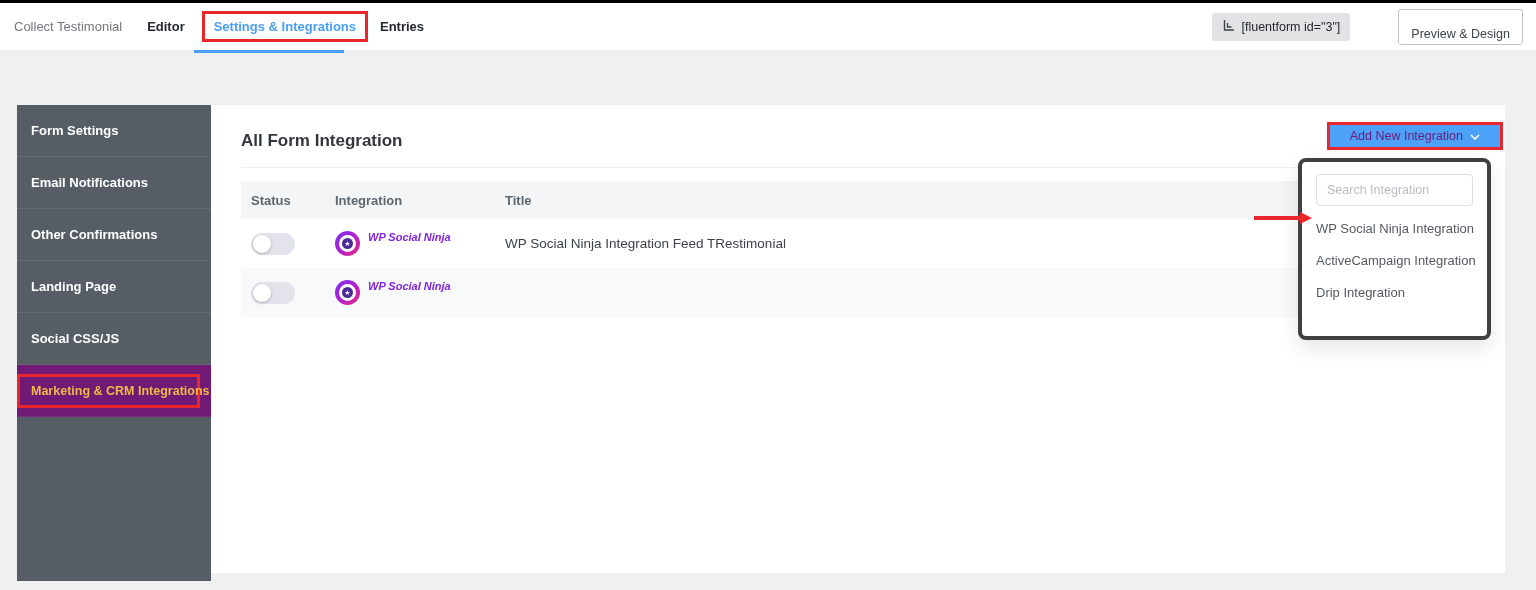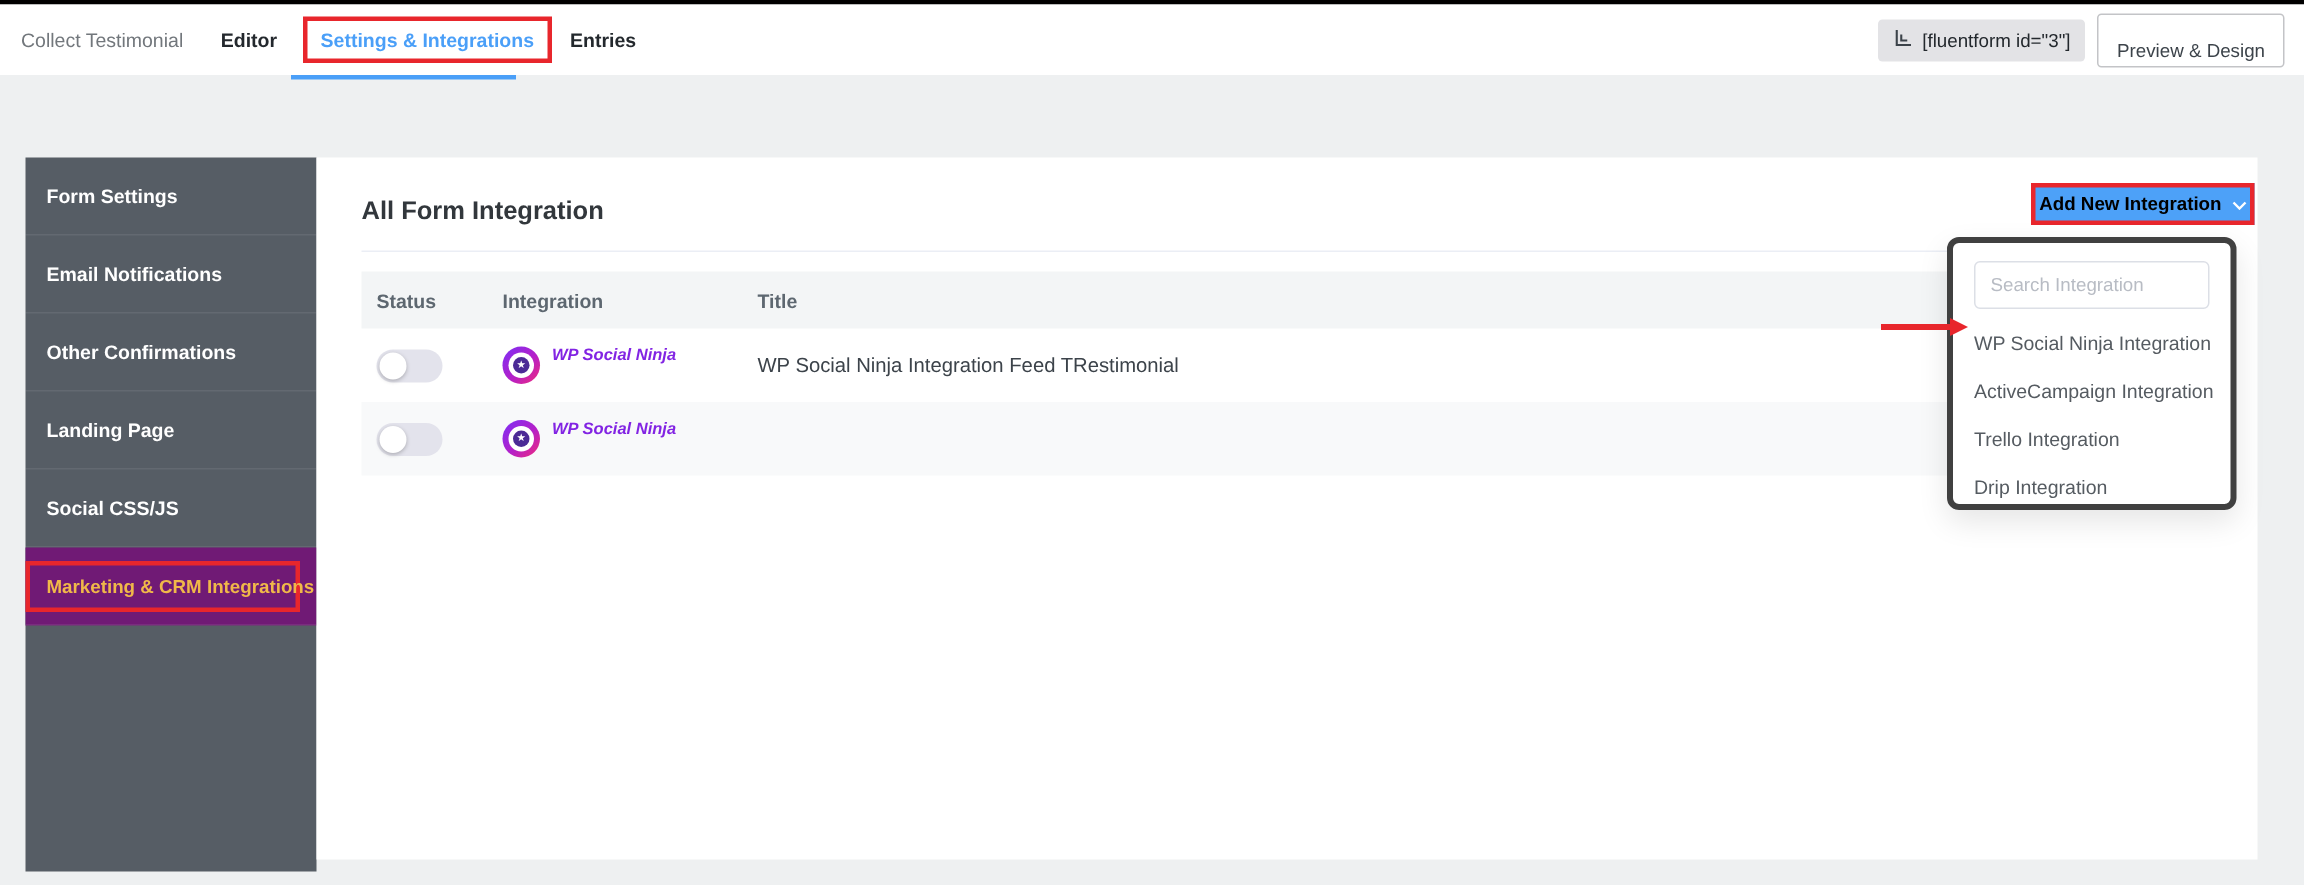--- a/index.html
+++ b/index.html
@@ -26,21 +26,21 @@
     color:#4a9ff8; font-size:13px; font-weight:700; cursor:pointer; white-space:nowrap;
   }
   .blue-underline { position:absolute; left:194px; top:47px; width:150px; height:3px; background:#4a9ff8; }
   .topbar-right { position:absolute; right:13px; top:0; height:47px; display:flex; align-items:center; gap:8px; }
   .shortcode-btn {
     display:flex; align-items:center; gap:6px; background:#e3e3e6; border:none; border-radius:3px;
     padding:6px 10px; font-family:inherit; font-size:12.5px; color:#23282d; cursor:pointer; height:28px;
   }
   .preview-btn {
     background:#fff; border:1px solid #c3c4c7; border-radius:3px; padding:17px 12px;
-    font-family:inherit; font-size:12.5px; color:#3c434a; cursor:pointer; height:30px;
+    font-family:inherit; font-size:12.5px; color:#3c434a; cursor:pointer; height:30px;margin-left:40px;
   }
 
   
   .sidebar { position:absolute; left:17px; top:105px; width:194px; height:476px; background:#565d65; }
   .side-item {
     height:52px; display:flex; align-items:center; padding:0 14px;
     color:#fff; font-size:13px; font-weight:600; cursor:pointer;
     border-bottom:1px solid rgba(255,255,255,0.08);
   }
   .side-item.active { background:#701a75; padding:0; }
@@ -50,23 +50,23 @@
     color:#f0b849; font-size:12.5px; font-weight:700; white-space:nowrap;
   }
 
   
   .panel { position:absolute; left:211px; top:105px; width:1294px; height:468px; background:#fff; }
   .panel-head { position:relative; padding:26px 30px 0 30px; }
   .panel-title { font-size:17px; font-weight:700; color:#32373c; }
   .head-divider { border:none; border-top:1px solid #ebeef5; margin:16px 30px 0 30px; }
   .add-btn {
     position:absolute; right:2px; top:17px;
-    border:3px solid #e8262c; background:#4da1f8; color:#000000;
-    font-family:inherit; font-size:12.5px; font-weight:700;
-    padding:4px 2px; display:flex; align-items:center; gap:7px; cursor:pointer; height:28px;
+    border:3px solid #e8262c; background:#4da1f8; color:#701a75;
+    font-family:inherit; font-size:12.5px; font-weight:400;
+    padding:4px 20px; display:flex; align-items:center; gap:7px; cursor:pointer; height:28px;
   }
 
   
   .tbl { margin:13px 30px 0 30px; }
   .tbl-header {
     display:grid; grid-template-columns:84px 170px 1fr; height:38px; align-items:center;
     background:#f3f5f6; color:#5d6770; font-weight:700; font-size:13px;
   }
   .tbl-row {
     display:grid; grid-template-columns:84px 170px 1fr; height:49px; align-items:center;
@@ -207,21 +207,20 @@
       </div>
     </div>
   </div>
 </main>
 
 <div class="dropdown">
   <input class="search-input" type="text" placeholder="Search Integration" style="">
   <div class="dd-items">
     <div class="dd-item">WP Social Ninja Integration</div>
     <div class="dd-item">ActiveCampaign Integration</div>
-    <div class="dd-item">Trello Integration</div>
     <div class="dd-item">Drip Integration</div>
   </div>
 </div>
 
 <div class="red-arrow">
   <div class="line"></div>
   <div class="head"></div>
 </div>
 
 </body></html>

